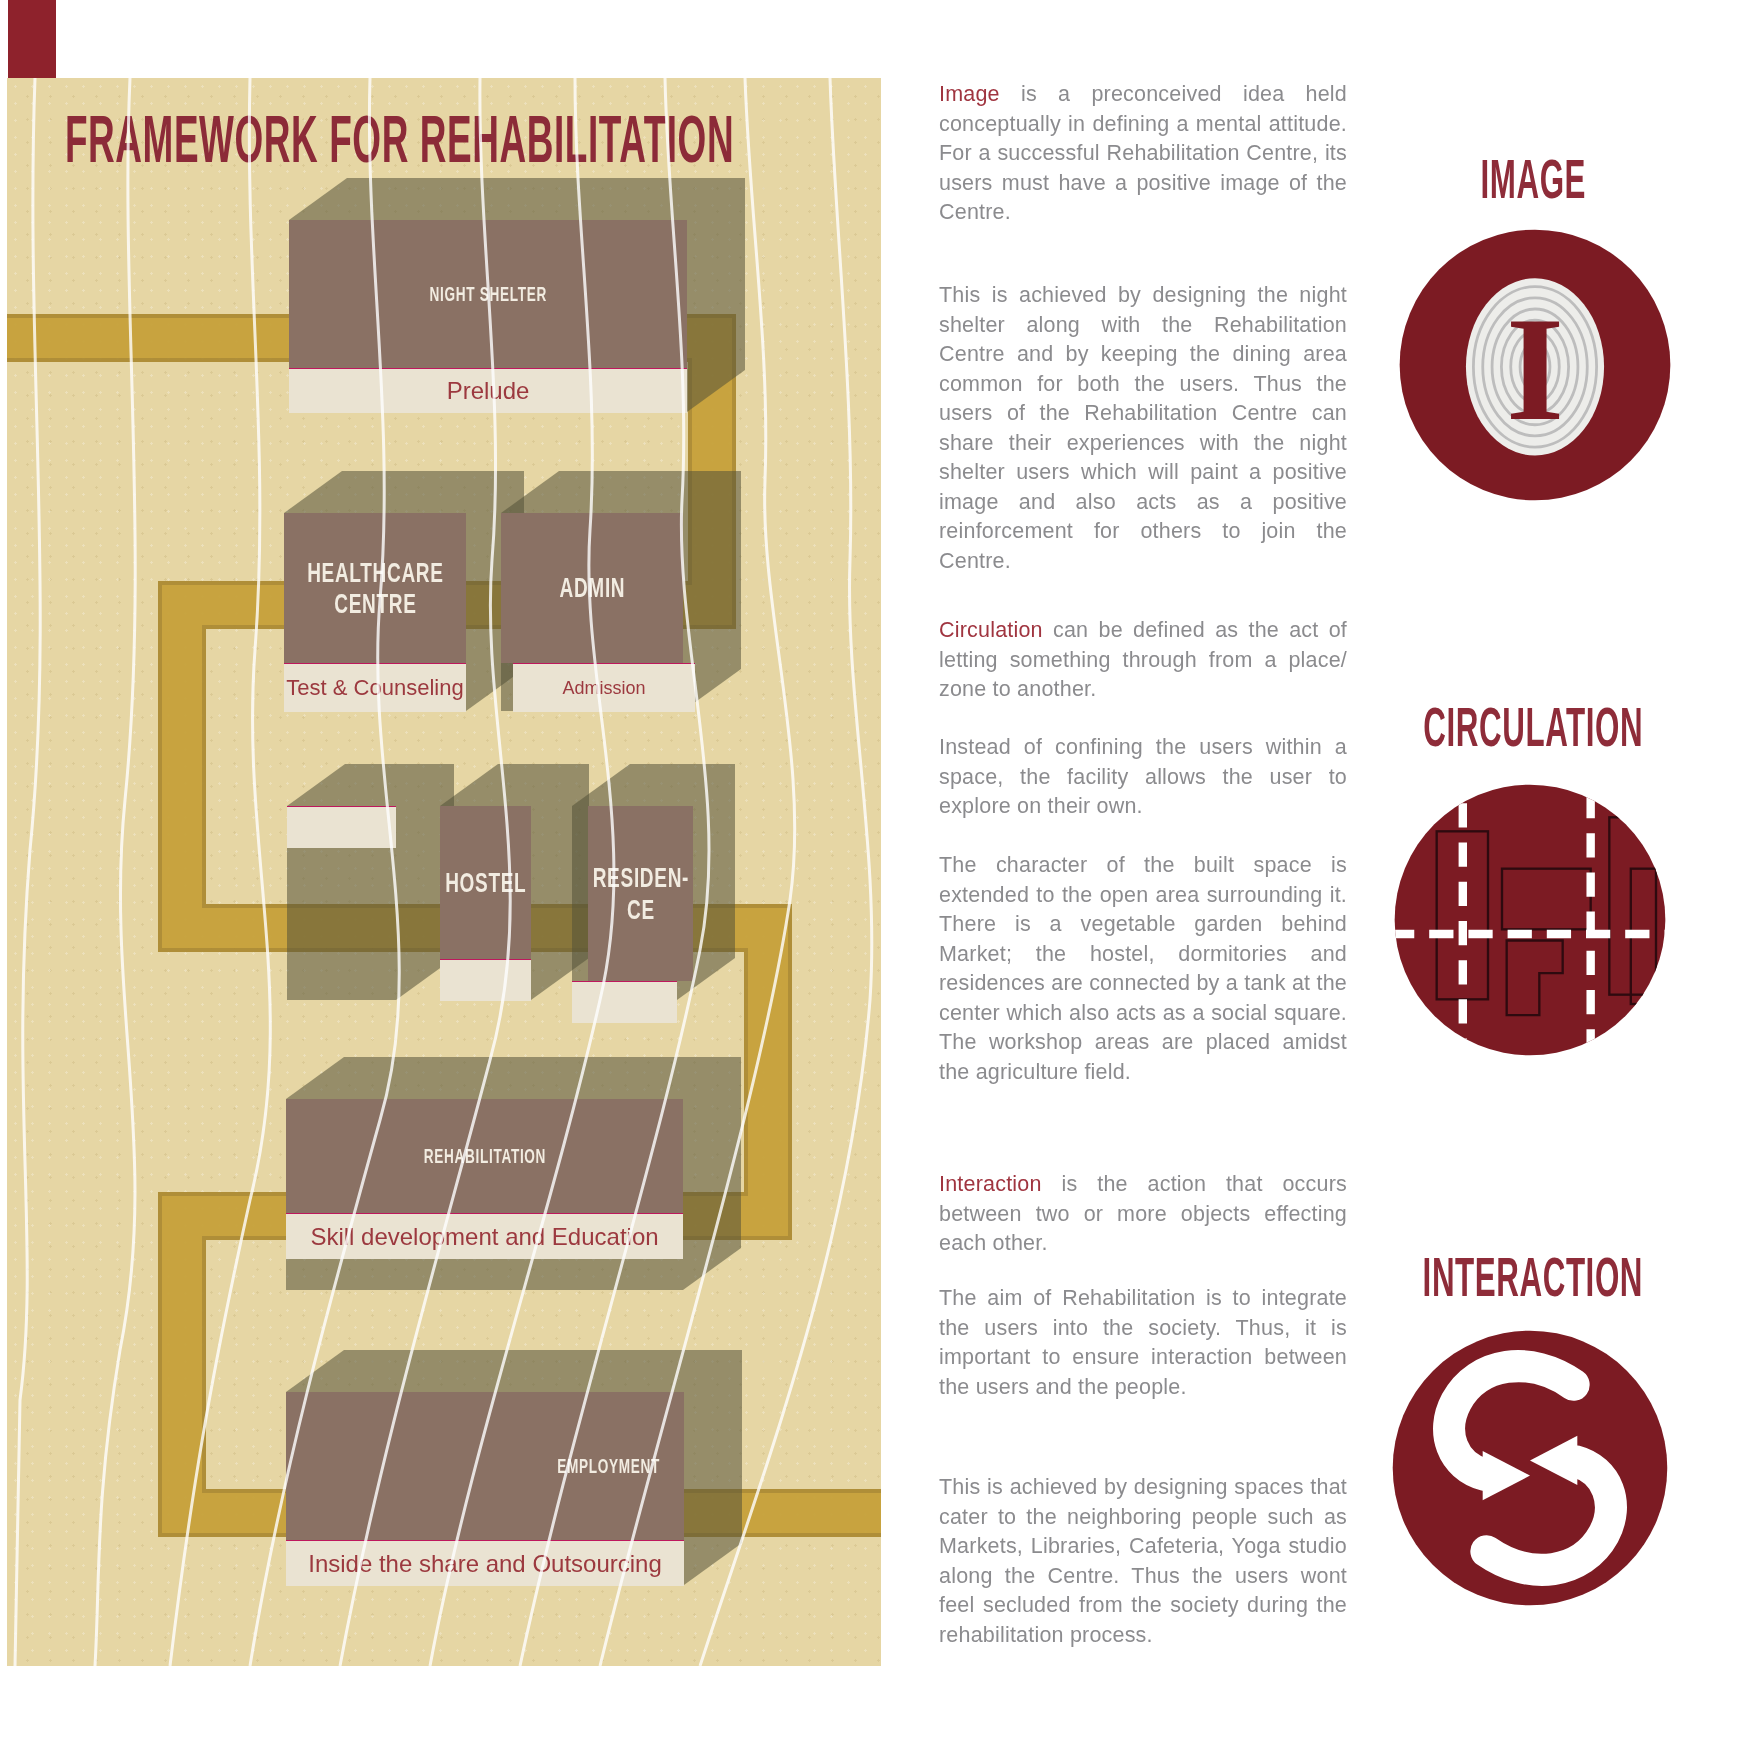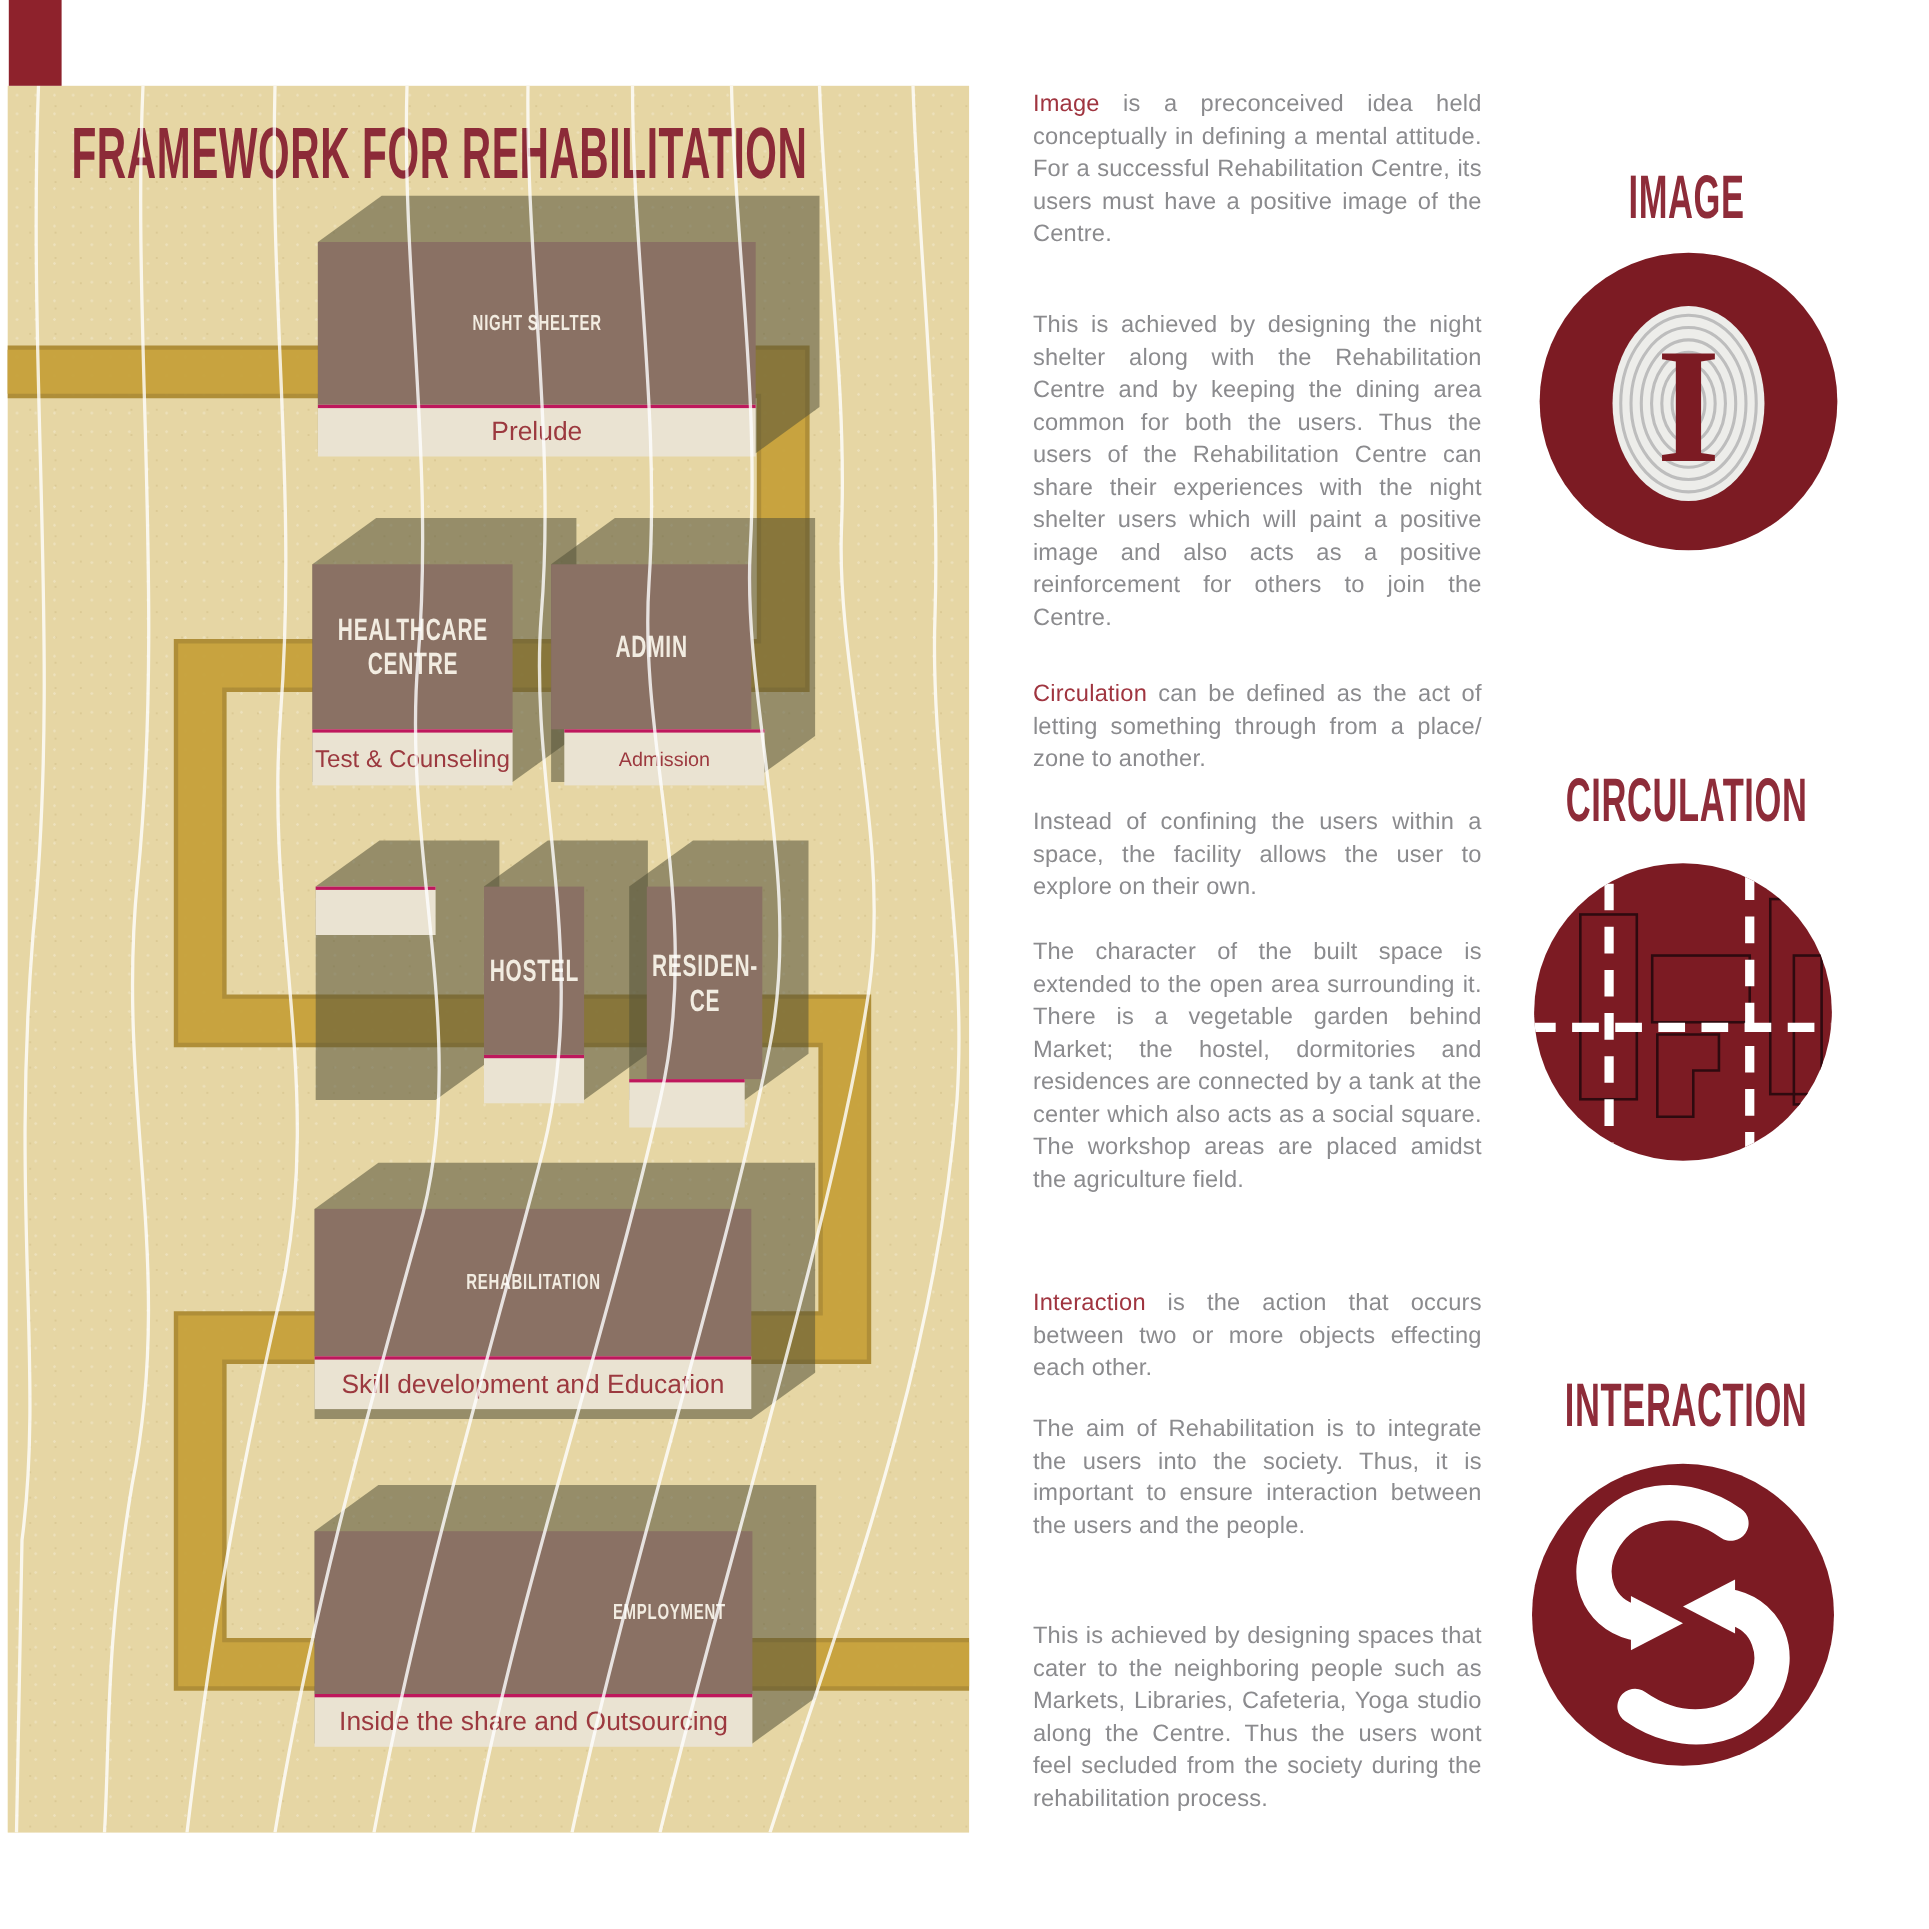--- a/index.html
+++ b/index.html
@@ -32,21 +32,21 @@
   svg.layer{position:absolute;left:0;top:0;width:1754px;height:1754px;pointer-events:none;}
 
   
   .flow-box{position:absolute;}
   .flow-body{
     width:100%;background:#8a7164;display:flex;align-items:center;justify-content:center;
     color:#f2ece1;font-weight:bold;line-height:1.12;
   }
   .flow-strip{
     width:100%;background:#eae3d2;display:flex;align-items:center;justify-content:center;
-    color:#9c393f;font-size:24px;border-top:3px solid #be185d;
+    color:#9c393f;font-size:24px;border-top:1px solid #be185d;
   }
   .t-lg{font-size:20px;}
   .t-md{font-size:28px;}
 
   
   .para{
     position:absolute;left:939px;width:408px;margin:0;
     color:#8b8b8e;font-size:21.5px;line-height:29.5px;
     text-align:justify;letter-spacing:0.2px;
   }
@@ -141,21 +141,21 @@
   <div class="flow-body t-md" style="height:175px;margin-left:16px;">
       <span class="condensed2">RESIDEN-
 CE</span>
     </div>
   <div class="flow-strip" style="height:41px;">
       <span></span>
     </div>
 </div>
 
 <div class="flow-box" style="left:286px;top:1099px;width:397px;">
-  <div class="flow-body t-lg" style="height:134px;">
+  <div class="flow-body t-lg" style="height:114px;">
       <span class="condensed2">REHABILITATION</span>
     </div>
   <div class="flow-strip" style="height:45px;">
       <span>Skill development and Education</span>
     </div>
 </div>
 
 <div class="flow-box" style="left:286px;top:1392px;width:398px;">
   <div class="flow-body t-lg" style="height:148px;justify-content:flex-end;">
       <span class="condensed2">EMPLOYMENT</span>

